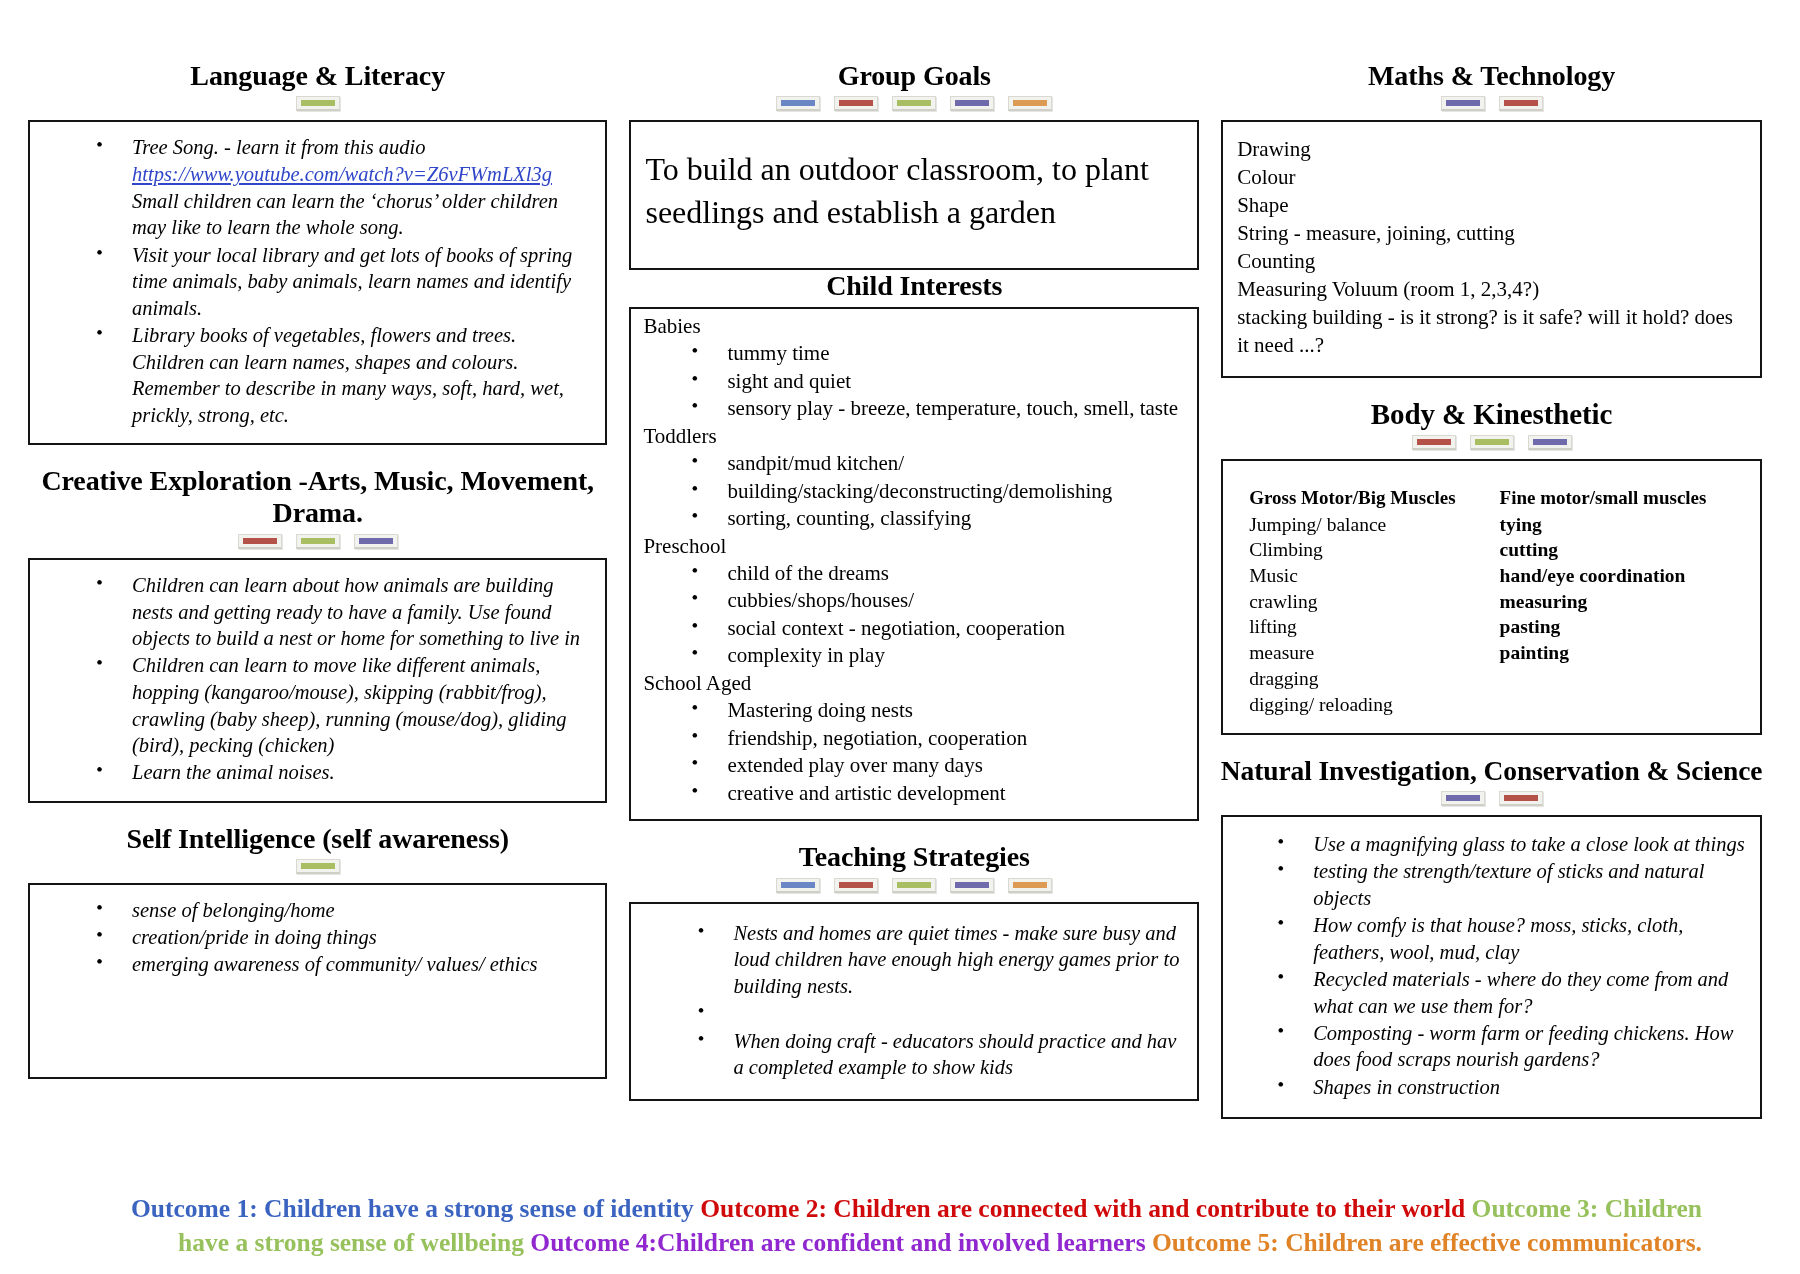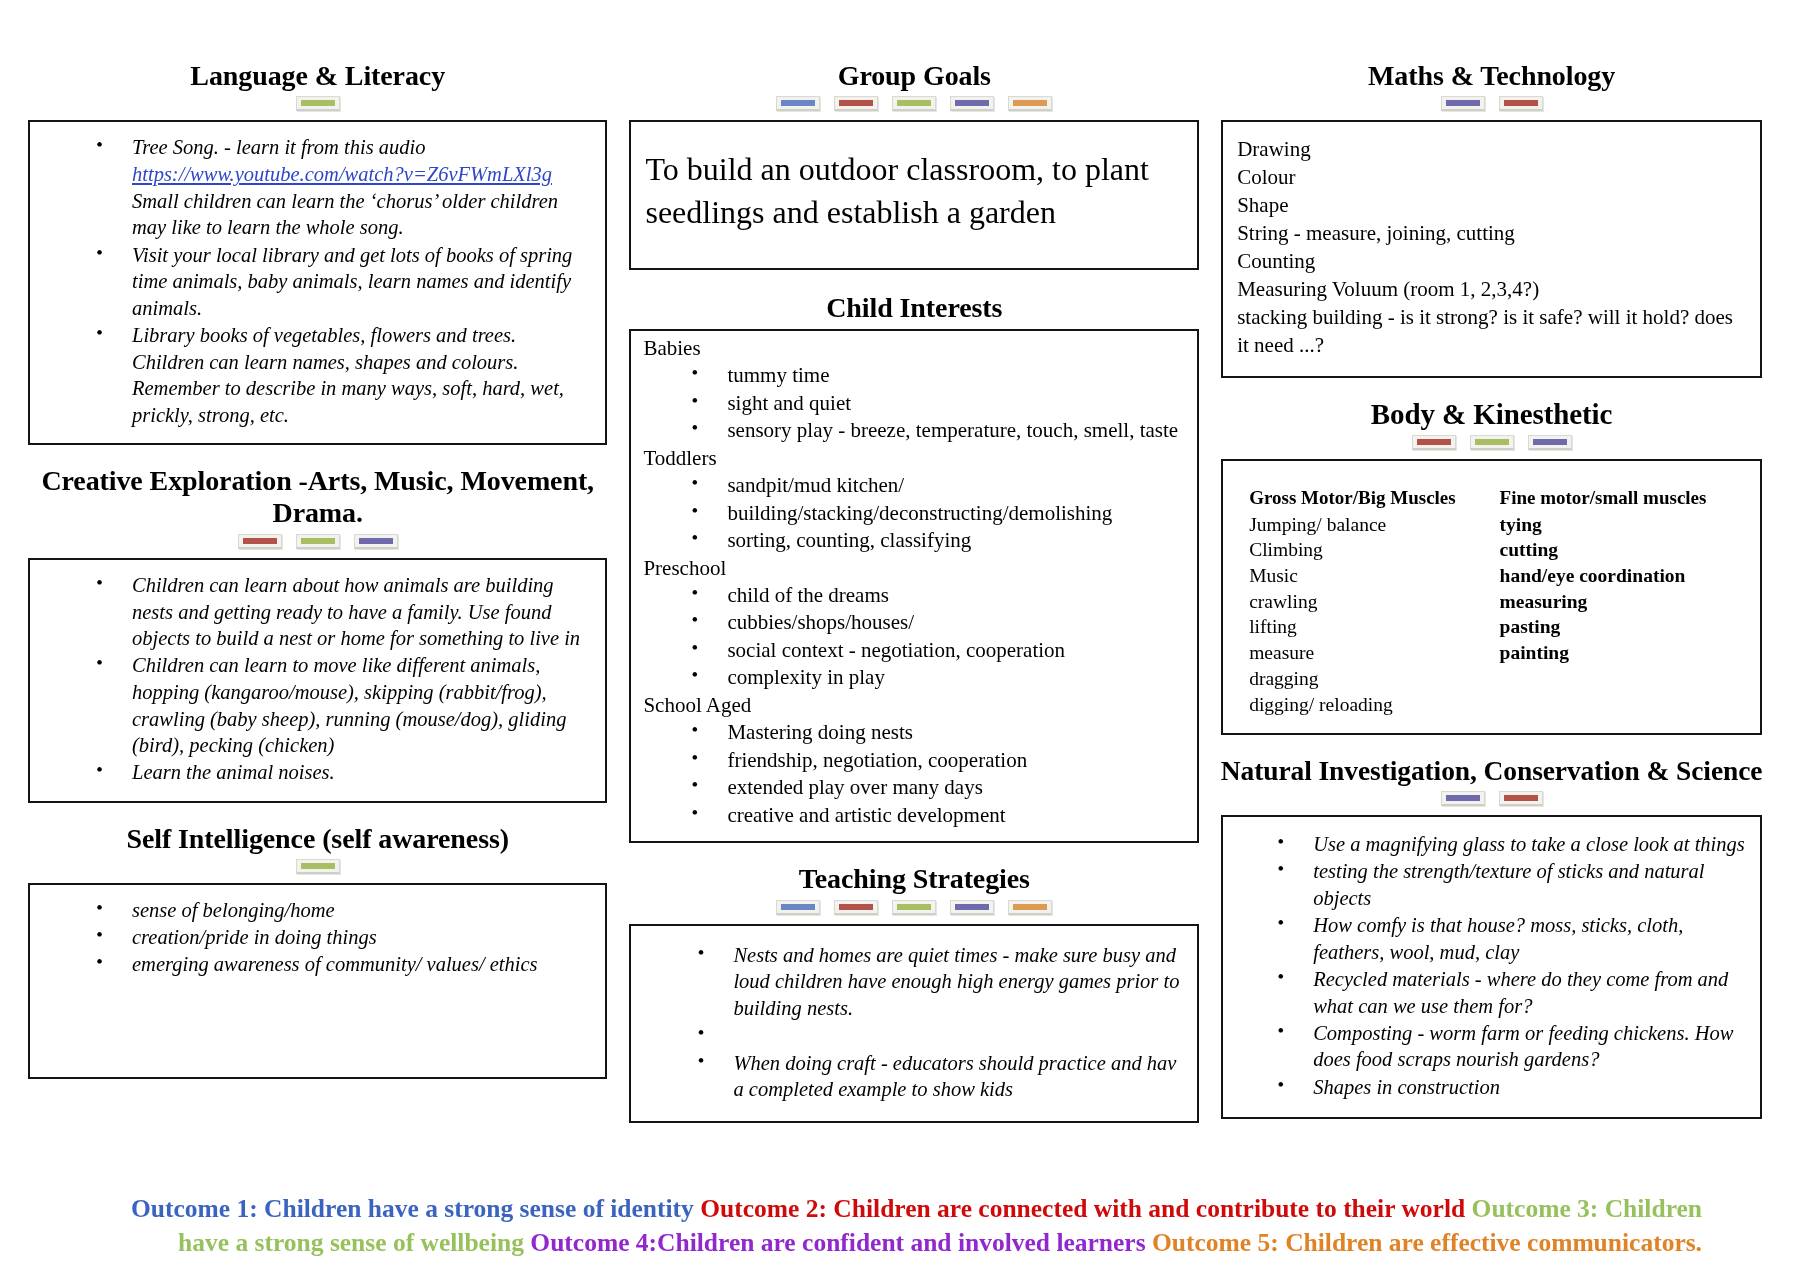--- a/index.html
+++ b/index.html
@@ -115,21 +115,20 @@
     font-size: 21px;
     line-height: 1.33;
   }
 
   
   .goal-box {
     border: 2px solid #141414;
     padding: 26px 18px 30px 14px;
     min-height: 150px;
     box-sizing: border-box;
-    margin-bottom: 22px;
   }
   .goal-text {
     font-size: 32px;
     line-height: 1.34;
     margin: 0;
   }
 
   
   .ci-group { font-size: 21px; line-height: 1.30; margin: 0; }
   ul.ci {

